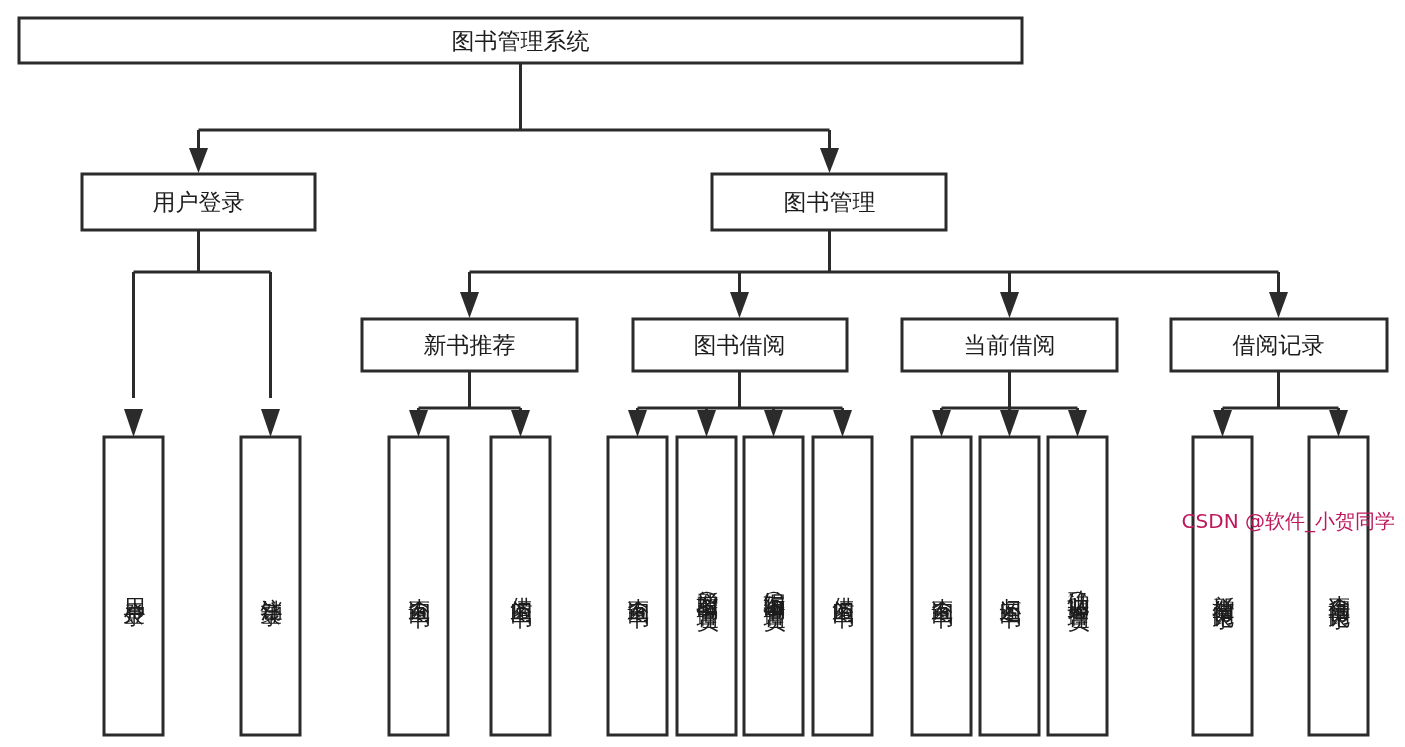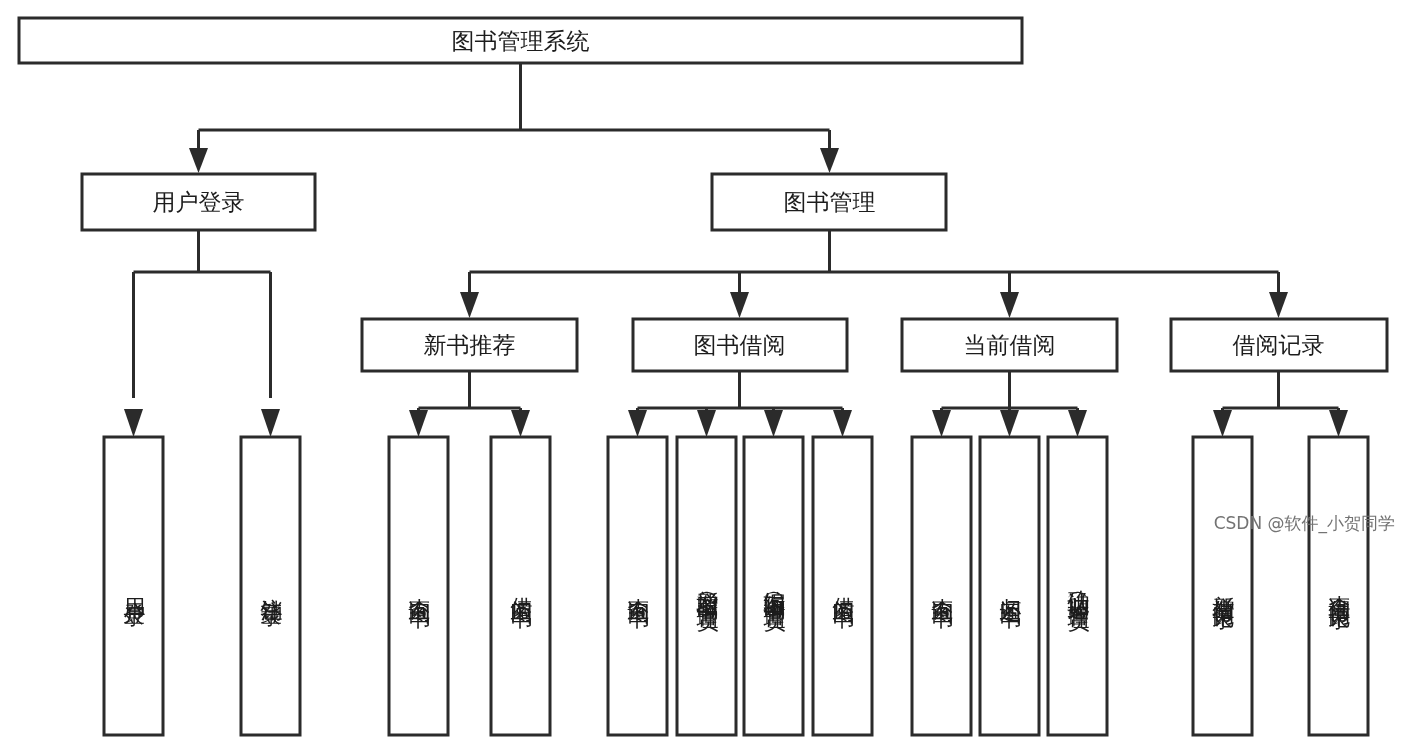--- a/index.html
+++ b/index.html
@@ -54,22 +54,22 @@
     font-size: 22px;
     writing-mode: vertical-rl;
     text-orientation: upright;
     letter-spacing: 3px;
   }
   .watermark {
     position: absolute;
     right: 10px;
     bottom: 6px;
     font-family: "DejaVu Sans", "Liberation Sans", sans-serif;
-    font-size: 17px;
-    color: #737373;
+    font-size: 20px;
+    color: #be185d;
     white-space: nowrap;
     pointer-events: none;
   }
 </style>
 </head>
 <body>
 
 <div id="diagram-root">
 
   <svg id="tree-svg" viewBox="0 0 1405 747">

